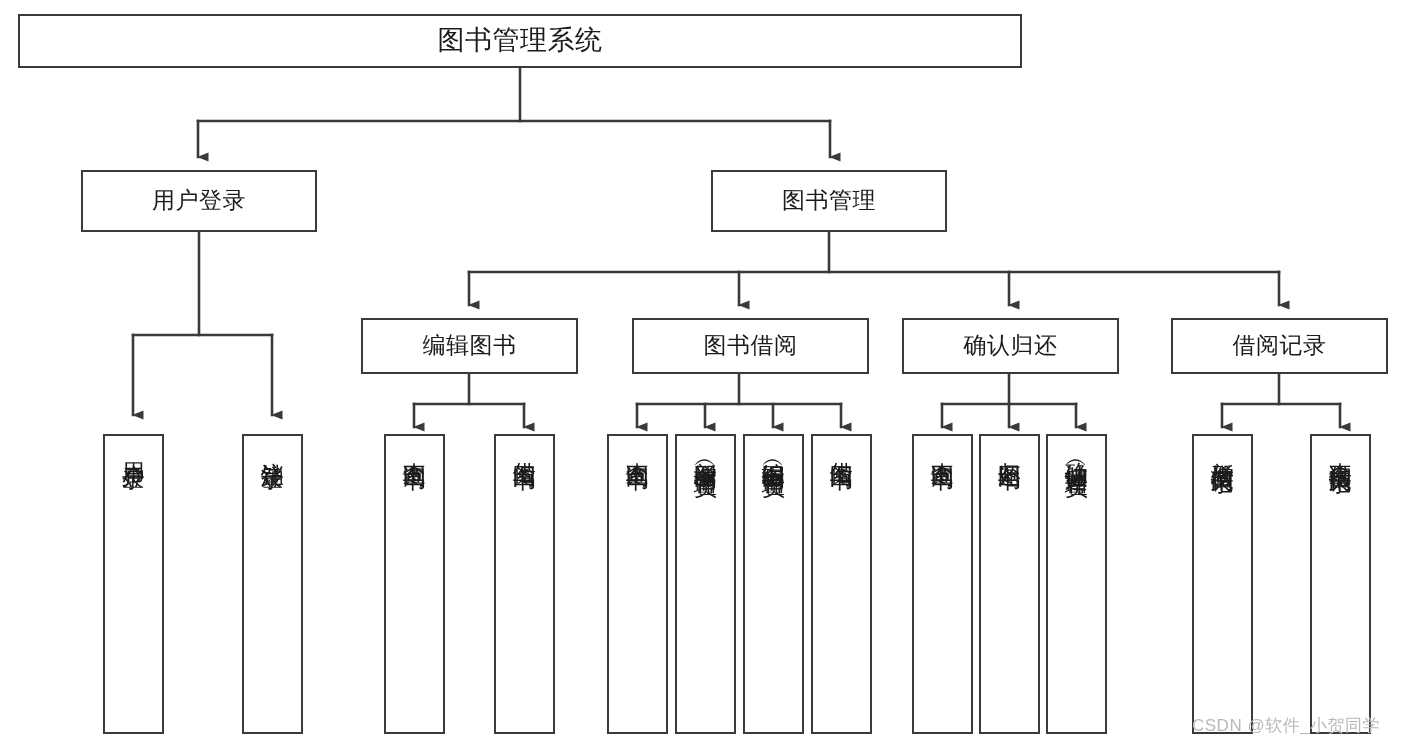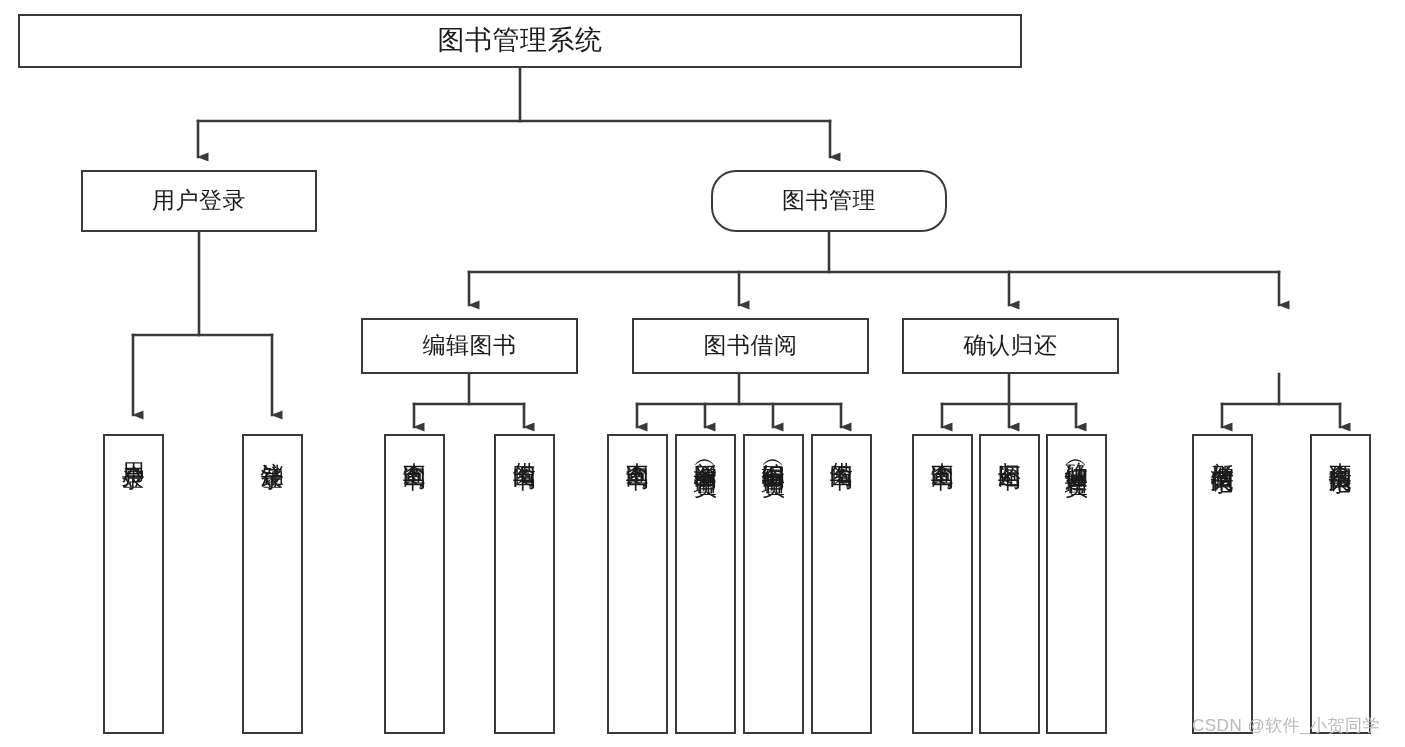--- a/index.html
+++ b/index.html
@@ -125,33 +125,36 @@
     </g>
   </svg>
 
   <div class="node root horiz" style="left:18px; top:14px; width:1004px; height:54px;">
     <span class="node-label">图书管理系统</span>
   </div>
 
   <div class="node horiz" style="left:81px; top:170px; width:236px; height:62px;">
     <span class="node-label">用户登录</span>
   </div>
-  <div class="node horiz" style="left:711px; top:170px; width:236px; height:62px;border-radius:25px;">
+  <div class="node horiz" style="left:711px; top:170px; width:236px; height:62px;">
     <span class="node-label">图书管理</span>
   </div>
 
   <div class="node horiz" style="left:361px; top:318px; width:217px; height:56px;">
     <span class="node-label">编辑图书</span>
   </div>
   <div class="node horiz" style="left:632px; top:318px; width:237px; height:56px;">
     <span class="node-label">图书借阅</span>
   </div>
   <div class="node horiz" style="left:902px; top:318px; width:217px; height:56px;">
     <span class="node-label">确认归还</span>
   </div>
+  <div class="node horiz" style="left:1171px; top:318px; width:217px; height:56px;">
+    <span class="node-label">借阅记录</span>
+  </div>
 
   <div class="node vert" style="left:103px; top:434px; width:61px; height:300px;">
     <span class="node-label">用户登录</span>
   </div>
   <div class="node vert" style="left:242px; top:434px; width:61px; height:300px;">
     <span class="node-label">注销登录</span>
   </div>
 
   <div class="node vert" style="left:384px; top:434px; width:61px; height:300px;">
     <span class="node-label">查询图书</span>

